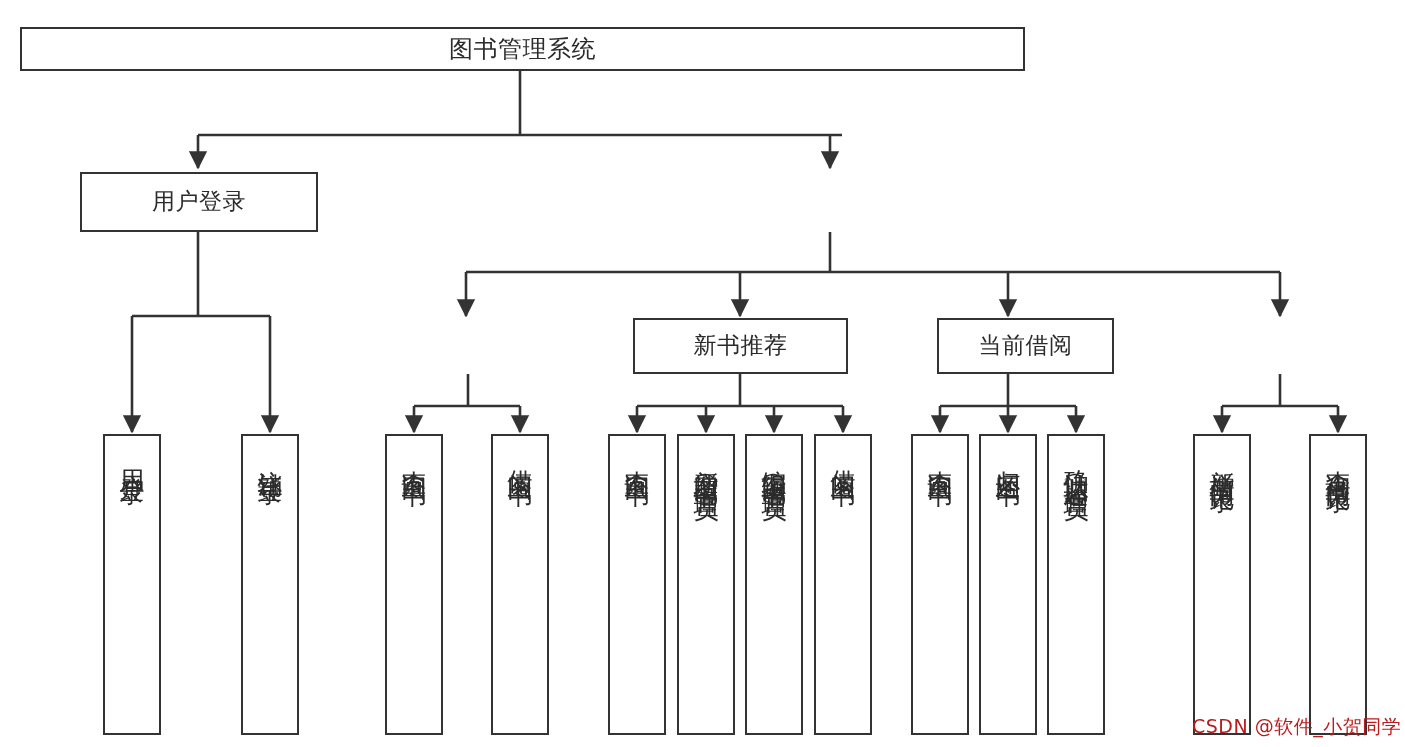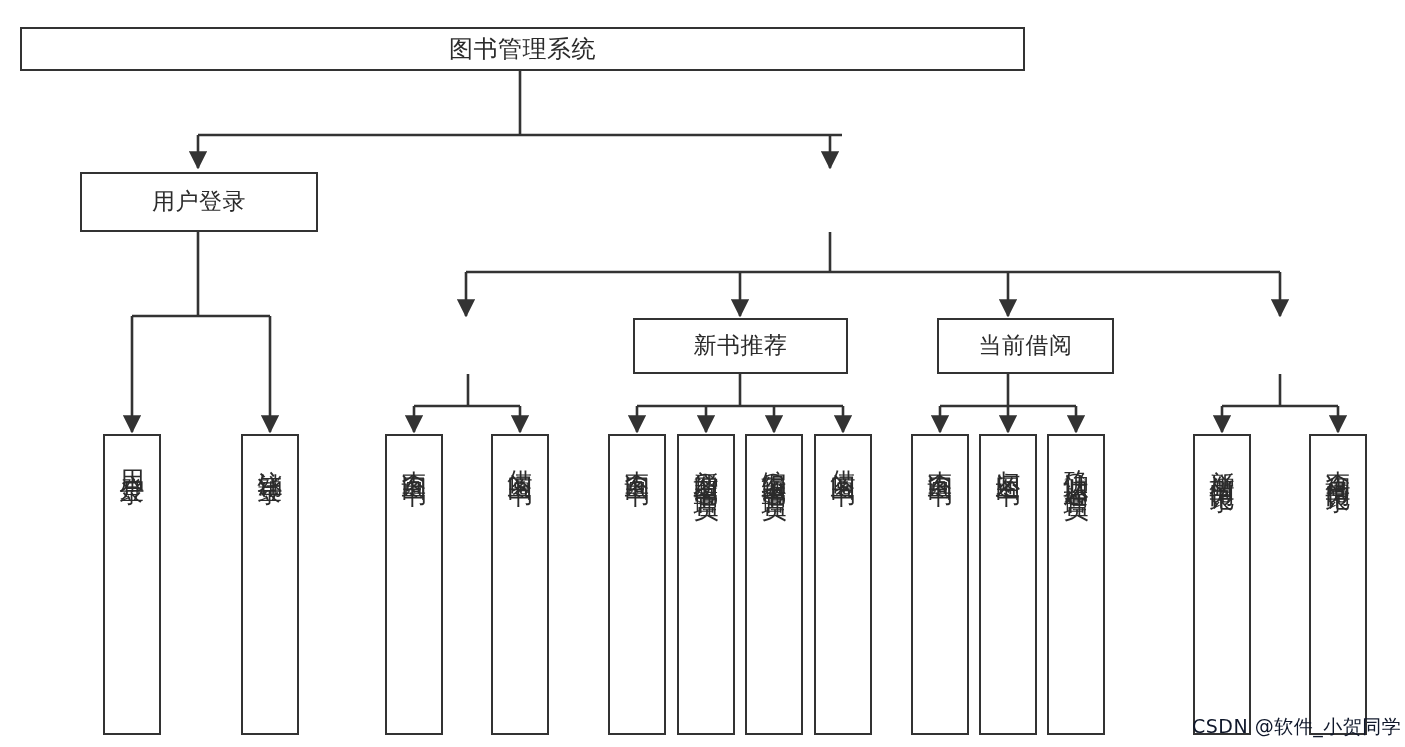--- a/index.html
+++ b/index.html
@@ -60,21 +60,21 @@
     writing-mode: vertical-rl;
     text-orientation: upright;
     font-size: 25px;
     line-height: 1.0;
     letter-spacing: 4px;
     white-space: normal;
     max-height: 272px;
   }
   .watermark {
     position: absolute;
-    color: #0f172a;
+    color: #b91c1c;
     font-size: 19px;
     white-space: nowrap;
     letter-spacing: 0.5px;
   }
 </style>
 </head>
 <body>
 
 <div id="diagram-root">
 

